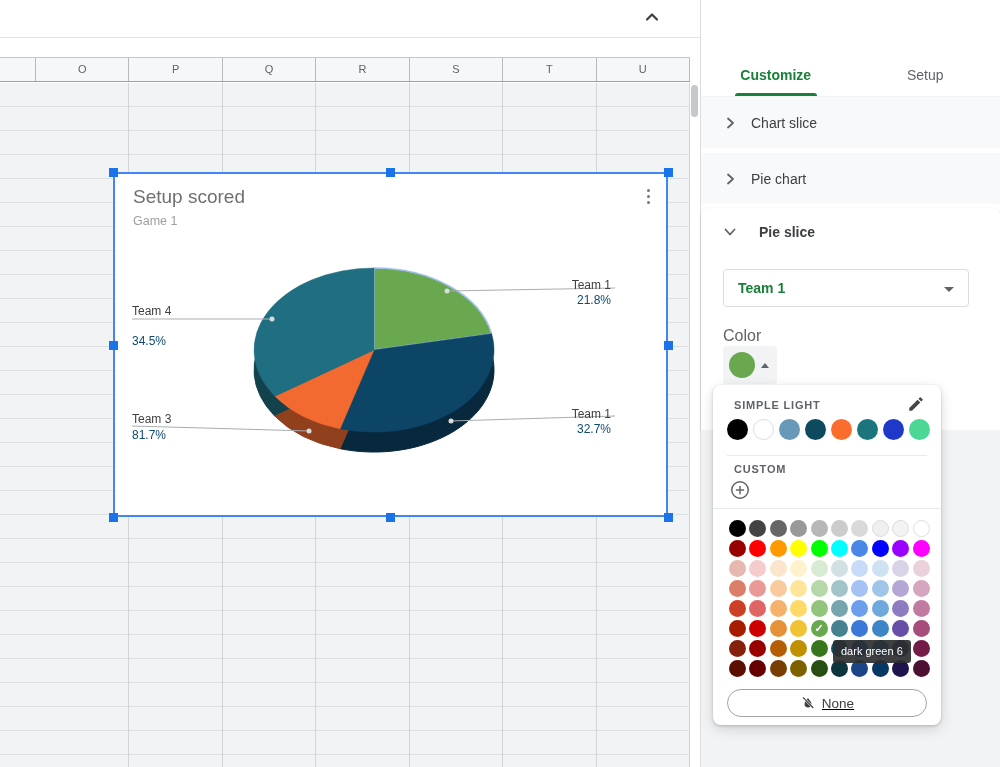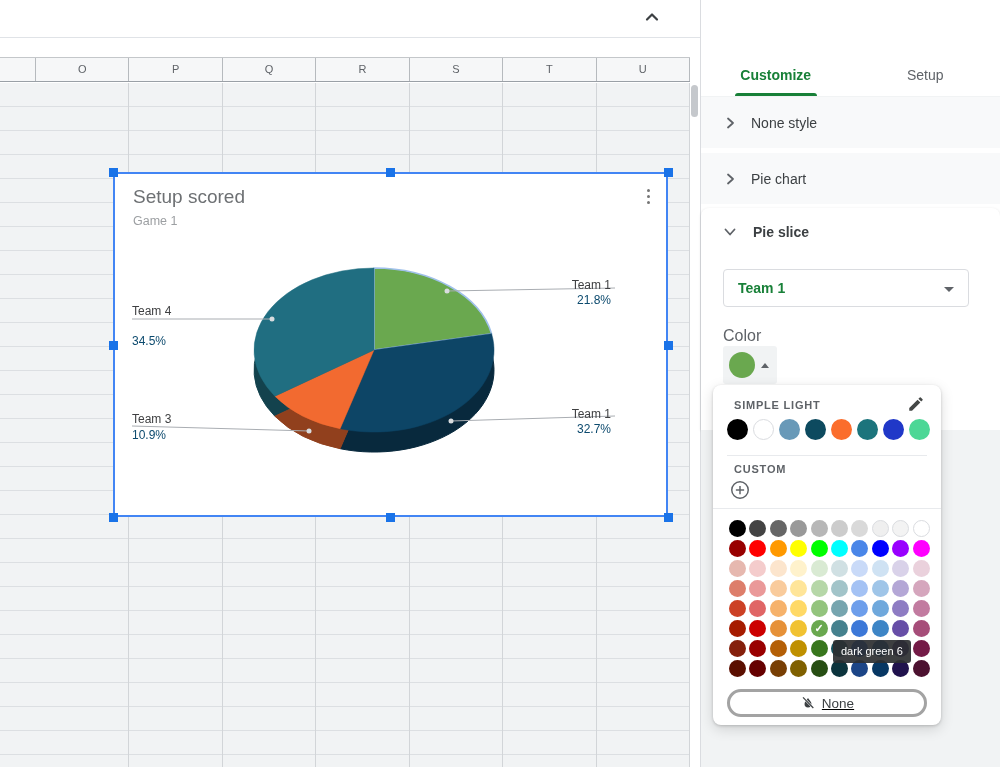--- a/index.html
+++ b/index.html
@@ -39,21 +39,21 @@
   #tabs { position:absolute; left:0; top:55px; width:100%; height:42px; display:flex; border-bottom:1px solid #f1f3f4; background:#fff; }
   .tab { flex:1; text-align:center; font-size:14px; color:#5f6368; line-height:40px; cursor:pointer; position:relative; }
   .tab.active { color:#188038; font-weight:bold; }
   .tab.active::after { content:""; position:absolute; left:50%; transform:translateX(-50%); bottom:0; width:82px; height:3px; background:#188038; border-radius:3px 3px 0 0; }
   .section-row { position:absolute; left:0; width:100%; height:51px; background:#f8f9fa; display:flex; align-items:center; cursor:pointer; }
   .section-row .chev { margin-left:22px; }
   .section-row .lbl { margin-left:14px; font-size:14px; color:#3c4043; }
   #pie-slice-card { position:absolute; left:0; top:208px; width:100%; height:222px; background:#fff; border-radius:8px 8px 0 0; box-shadow:0 1px 3px rgba(0,0,0,.15); }
   #pie-slice-head { position:absolute; left:0; top:0; width:100%; height:48px; display:flex; align-items:center; cursor:pointer; }
   #pie-slice-head .chev { margin-left:22px; }
-  #pie-slice-head .lbl { margin-left:16px; font-size:14px; font-weight:bold; color:#3c4043; }
+  #pie-slice-head .lbl { margin-left:22px; font-size:14px; font-weight:bold; color:#3c4043; }
   #series-select { position:absolute; left:22px; top:61px; width:246px; height:38px; border:1px solid #dadce0; border-radius:4px; background:#fff; display:flex; align-items:center; cursor:pointer; }
   #series-select .val { margin-left:14px; font-size:14px; font-weight:bold; color:#188038; }
   #series-select .arr { position:absolute; right:14px; top:17px; width:0; height:0; border-left:5px solid transparent; border-right:5px solid transparent; border-top:5px solid #5f6368; }
   #color-label { position:absolute; left:22px; top:119px; font-size:16px; color:#5f6368; }
   #swatch-btn { position:absolute; left:22px; top:138px; width:54px; height:38px; background:#f1f3f4; border-radius:3px; cursor:pointer; }
   #swatch-btn .dot { position:absolute; left:6px; top:6px; width:26px; height:26px; border-radius:50%; }
   #swatch-btn .arr { position:absolute; right:8px; top:17px; width:0; height:0; border-left:4px solid transparent; border-right:4px solid transparent; border-bottom:5px solid #5f6368; }
   #panel-gray-bottom { position:absolute; left:0; top:430px; width:100%; height:337px; background:#f1f3f4; }
 
   
@@ -62,21 +62,21 @@
   #pencil-btn { position:absolute; right:12px; top:10px; width:22px; height:22px; cursor:pointer; }
   #theme-row { position:absolute; left:14px; top:34px; display:flex; gap:5px; }
   .theme-c { width:21px; height:21px; border-radius:50%; cursor:pointer; }
   #pp-div1 { position:absolute; left:14px; right:14px; top:70px; height:1px; background:#e8eaed; }
   #plus-btn { position:absolute; left:16px; top:94px; width:22px; height:22px; cursor:pointer; }
   #pp-div2 { position:absolute; left:0; right:0; top:123px; height:1px; background:#e8eaed; }
   #palette { position:absolute; left:16px; top:135px; }
   .pal-c { position:absolute; width:17px; height:17px; border-radius:50%; cursor:pointer; }
   .pal-c.sel { display:flex; align-items:center; justify-content:center; color:#fff; font-size:11px; font-weight:bold; }
   #tooltip { position:absolute; left:120px; top:255px; height:23px; line-height:23px; padding:0 8px; background:rgba(45,47,49,.92); color:#fff; font-size:11px; border-radius:3px; white-space:nowrap; z-index:30; }
-  #none-btn { position:absolute; left:14px; top:304px; width:200px; height:28px; border:3px solid #a3a3a3; border-radius:15px; background:#fff; display:flex; align-items:center; justify-content:center; gap:6px; cursor:pointer;text-decoration:underline; }
+  #none-btn { position:absolute; left:14px; top:304px; width:200px; height:28px; border:1px solid #a3a3a3; border-radius:15px; background:#fff; display:flex; align-items:center; justify-content:center; gap:6px; cursor:pointer;text-decoration:underline; }
   #none-btn .lbl { font-size:13.5px; color:#3c4043; }
   .bwhite { border:1px solid #dadce0; }
 </style>
 </head>
 <body>
 
 <div id="sheet">
   <div id="toolbar-strip"></div>
   <div id="collapse-btn">
     <svg width="16" height="16" viewBox="0 0 16 16">
@@ -138,21 +138,21 @@
       <div class="pie-label" style="top: 104px; right: 55px; text-align: right;">
         <div class="nm">Team 1</div>
         <div class="pc" style="margin-top:1px">21.8%</div>
       </div>
       <div class="pie-label" style="top: 233px; right: 55px; text-align: right;">
         <div class="nm">Team 1</div>
         <div class="pc" style="margin-top:1px">32.7%</div>
       </div>
       <div class="pie-label" style="top: 238px; left: 17px;">
         <div class="nm">Team 3</div>
-        <div class="pc" style="margin-top:2px">10.9%</div>
+        <div class="pc" style="margin-top:2px">81.7%</div>
       </div>
       <div class="pie-label" style="top: 130px; left: 17px;">
         <div class="nm">Team 4</div>
         <div class="pc" style="margin-top:16px">34.5%</div>
       </div>
     </div>
 </div>
 <div id="handles">
     <div class="handle" style="left: 108.5px; top: 167.5px;"></div>
     <div class="handle" style="left: 385.5px; top: 167.5px;"></div>
@@ -167,21 +167,21 @@
 <div id="panel">
   <div id="tabs">
       <div class="tab active">Customize</div>
       <div class="tab">Setup</div>
     </div>
   <div id="sections">
       <div class="section-row" style="top: 97px;">
         <svg class="chev" width="14" height="14" viewBox="0 0 14 14">
           <polyline points="5,2.5 10,7 5,11.5" fill="none" stroke="#5f6368" stroke-width="1.8" stroke-linecap="round" stroke-linejoin="round"></polyline>
         </svg>
-        <span class="lbl">None style</span>
+        <span class="lbl">Chart slice</span>
       </div>
       <div class="section-row" style="top: 153px;">
         <svg class="chev" width="14" height="14" viewBox="0 0 14 14">
           <polyline points="5,2.5 10,7 5,11.5" fill="none" stroke="#5f6368" stroke-width="1.8" stroke-linecap="round" stroke-linejoin="round"></polyline>
         </svg>
         <span class="lbl">Pie chart</span>
       </div>
     </div>
 
   <div id="pie-slice-card">

